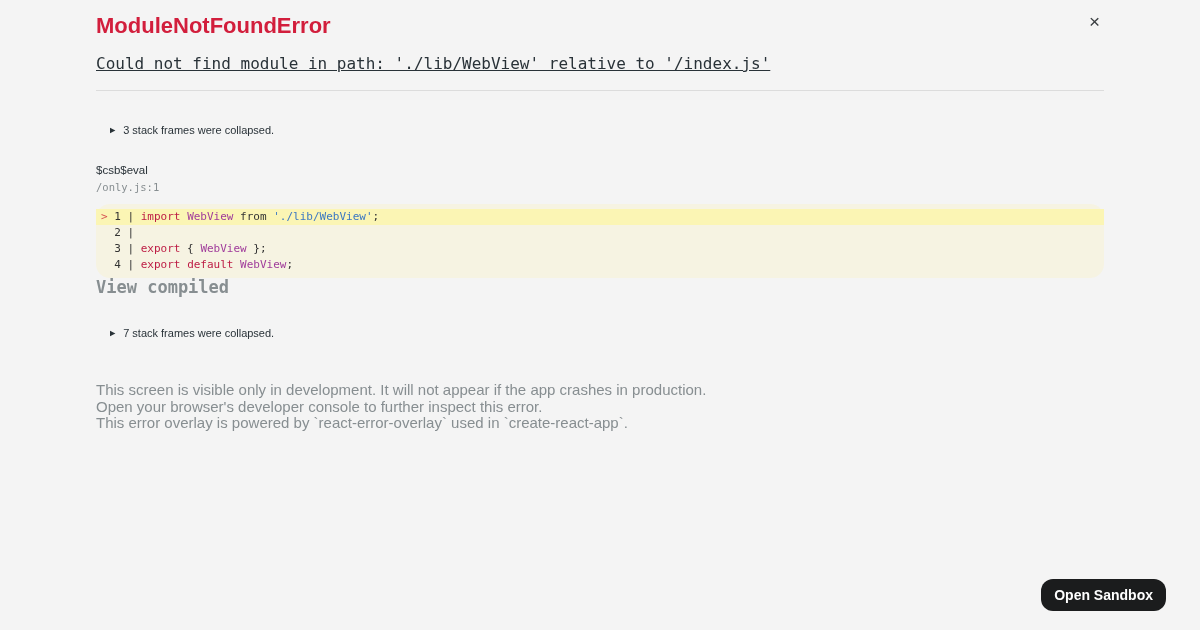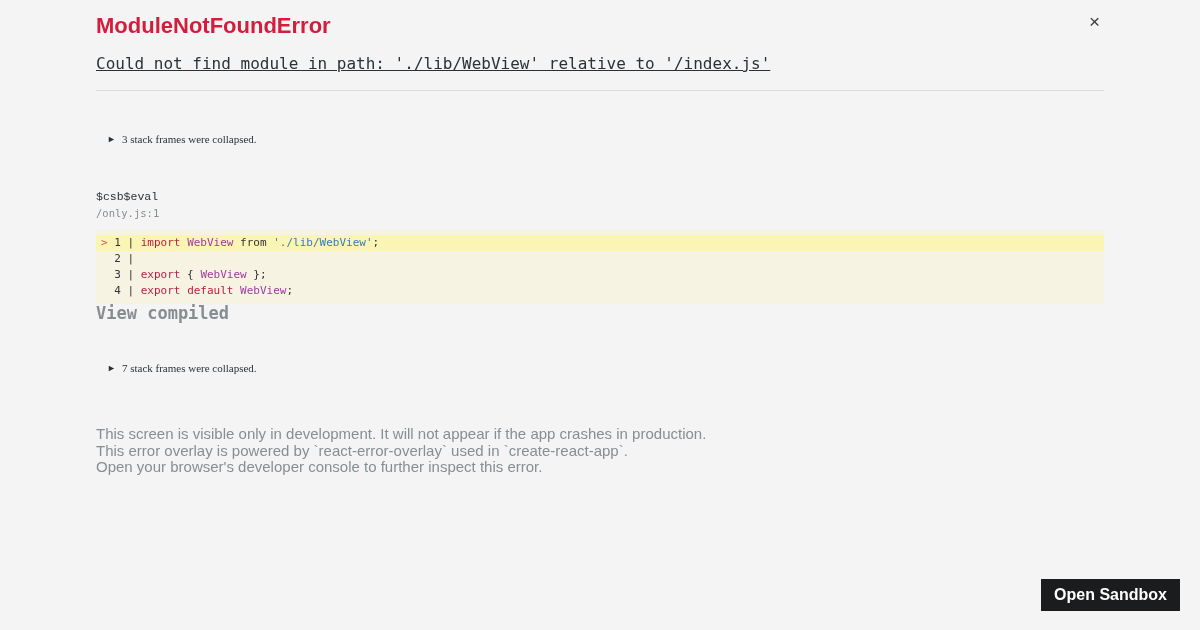--- a/index.html
+++ b/index.html
@@ -40,54 +40,54 @@
     text-decoration: underline;
   }
   .divider {
     margin-top: 17px;
     height: 0;
     border: none;
     border-top: 1px solid var(--divider-color, #dcdcdc);
   }
   .collapsed-row {
     margin-top: 18px;
-    font-family: Liberation Serif, serif;
+    font-family: Liberation Sans, sans-serif;
     font-size: 11px;
-    line-height: 20px;
+    line-height: 14px;
     color: var(--text-color, #293238);
     cursor: pointer;
     width: fit-content;
     white-space: pre;
   }
   .collapsed-row .arrow {
     font-size: 9px;
     display: inline-block;
     margin-right: 6px;
     transform: translateY(-1px);
   }
   .collapsed-row.second { margin-top: 18px; }
   .frame-fn {
-    margin-top: 20px;
-    font-family: Liberation Mono, monospace;
+    margin-top: 12px;
+    font-family: Liberation Sans, sans-serif;
     font-size: 11.5px;
     line-height: 13px;
     color: var(--text-color, #293238);
   }
   .frame-loc {
     margin-top: 4px;
     font-family: "DejaVu Sans Mono", monospace;
     font-size: 10.5px;
     line-height: 12px;
     color: var(--muted-color, #878e91);
   }
   .code-block {
     margin-top: 11px;
     background: var(--code-bg, #f6f3e2);
     padding: 4.5px 0;
-    border-radius: 4px;
+    border-radius: 14px;
   }
   .code-line {
     font-family: "DejaVu Sans Mono", monospace;
     font-size: 11px;
     line-height: 16.3px;
     height: 16.3px;
     white-space: pre;
     padding-left: 5px;
     color: var(--code-plain, #333333);
   }
@@ -126,29 +126,29 @@
     font-size: 19px;
     font-weight: 400;
     color: #3b3f42;
     cursor: pointer;
     background: transparent;
     border: none;
     font-family: "Liberation Sans", sans-serif;
   }
   .open-sandbox-button {
     position: absolute;
-    right: 20px;
+    right: 34px;
     bottom: 19px;
     background: var(--button-bg, #1b1c1d);
     color: var(--button-text, #ffffff);
     border: none;
-    border-radius: 0;
+    border-radius: 12px;
     padding: 8px 13px;
     font-family: "Liberation Sans", sans-serif;
-    font-size: 16px;
+    font-size: 14px;
     font-weight: 700;
     line-height: 16px;
     cursor: pointer;
   }
 </style>
 </head>
 <body>
 
 <div class="overlay">
 
@@ -173,21 +173,21 @@
     </div>
 
   <div class="view-compiled">View compiled</div>
 
   <div class="collapsed-row second">
     <span class="arrow">►</span><span>7 stack frames were collapsed.</span>
   </div>
 
   <div class="footer">
     <div>This screen is visible only in development. It will not appear if the app crashes in production.</div>
+    <div>Open your browser's developer console to further inspect this error.</div>
     <div>This error overlay is powered by `react-error-overlay` used in `create-react-app`.</div>
-    <div>Open your browser's developer console to further inspect this error.</div>
   </div>
 
 </div>
 
 <button class="close-button">×</button>
 
 <button class="open-sandbox-button">Open Sandbox</button>
 
 </body></html>

